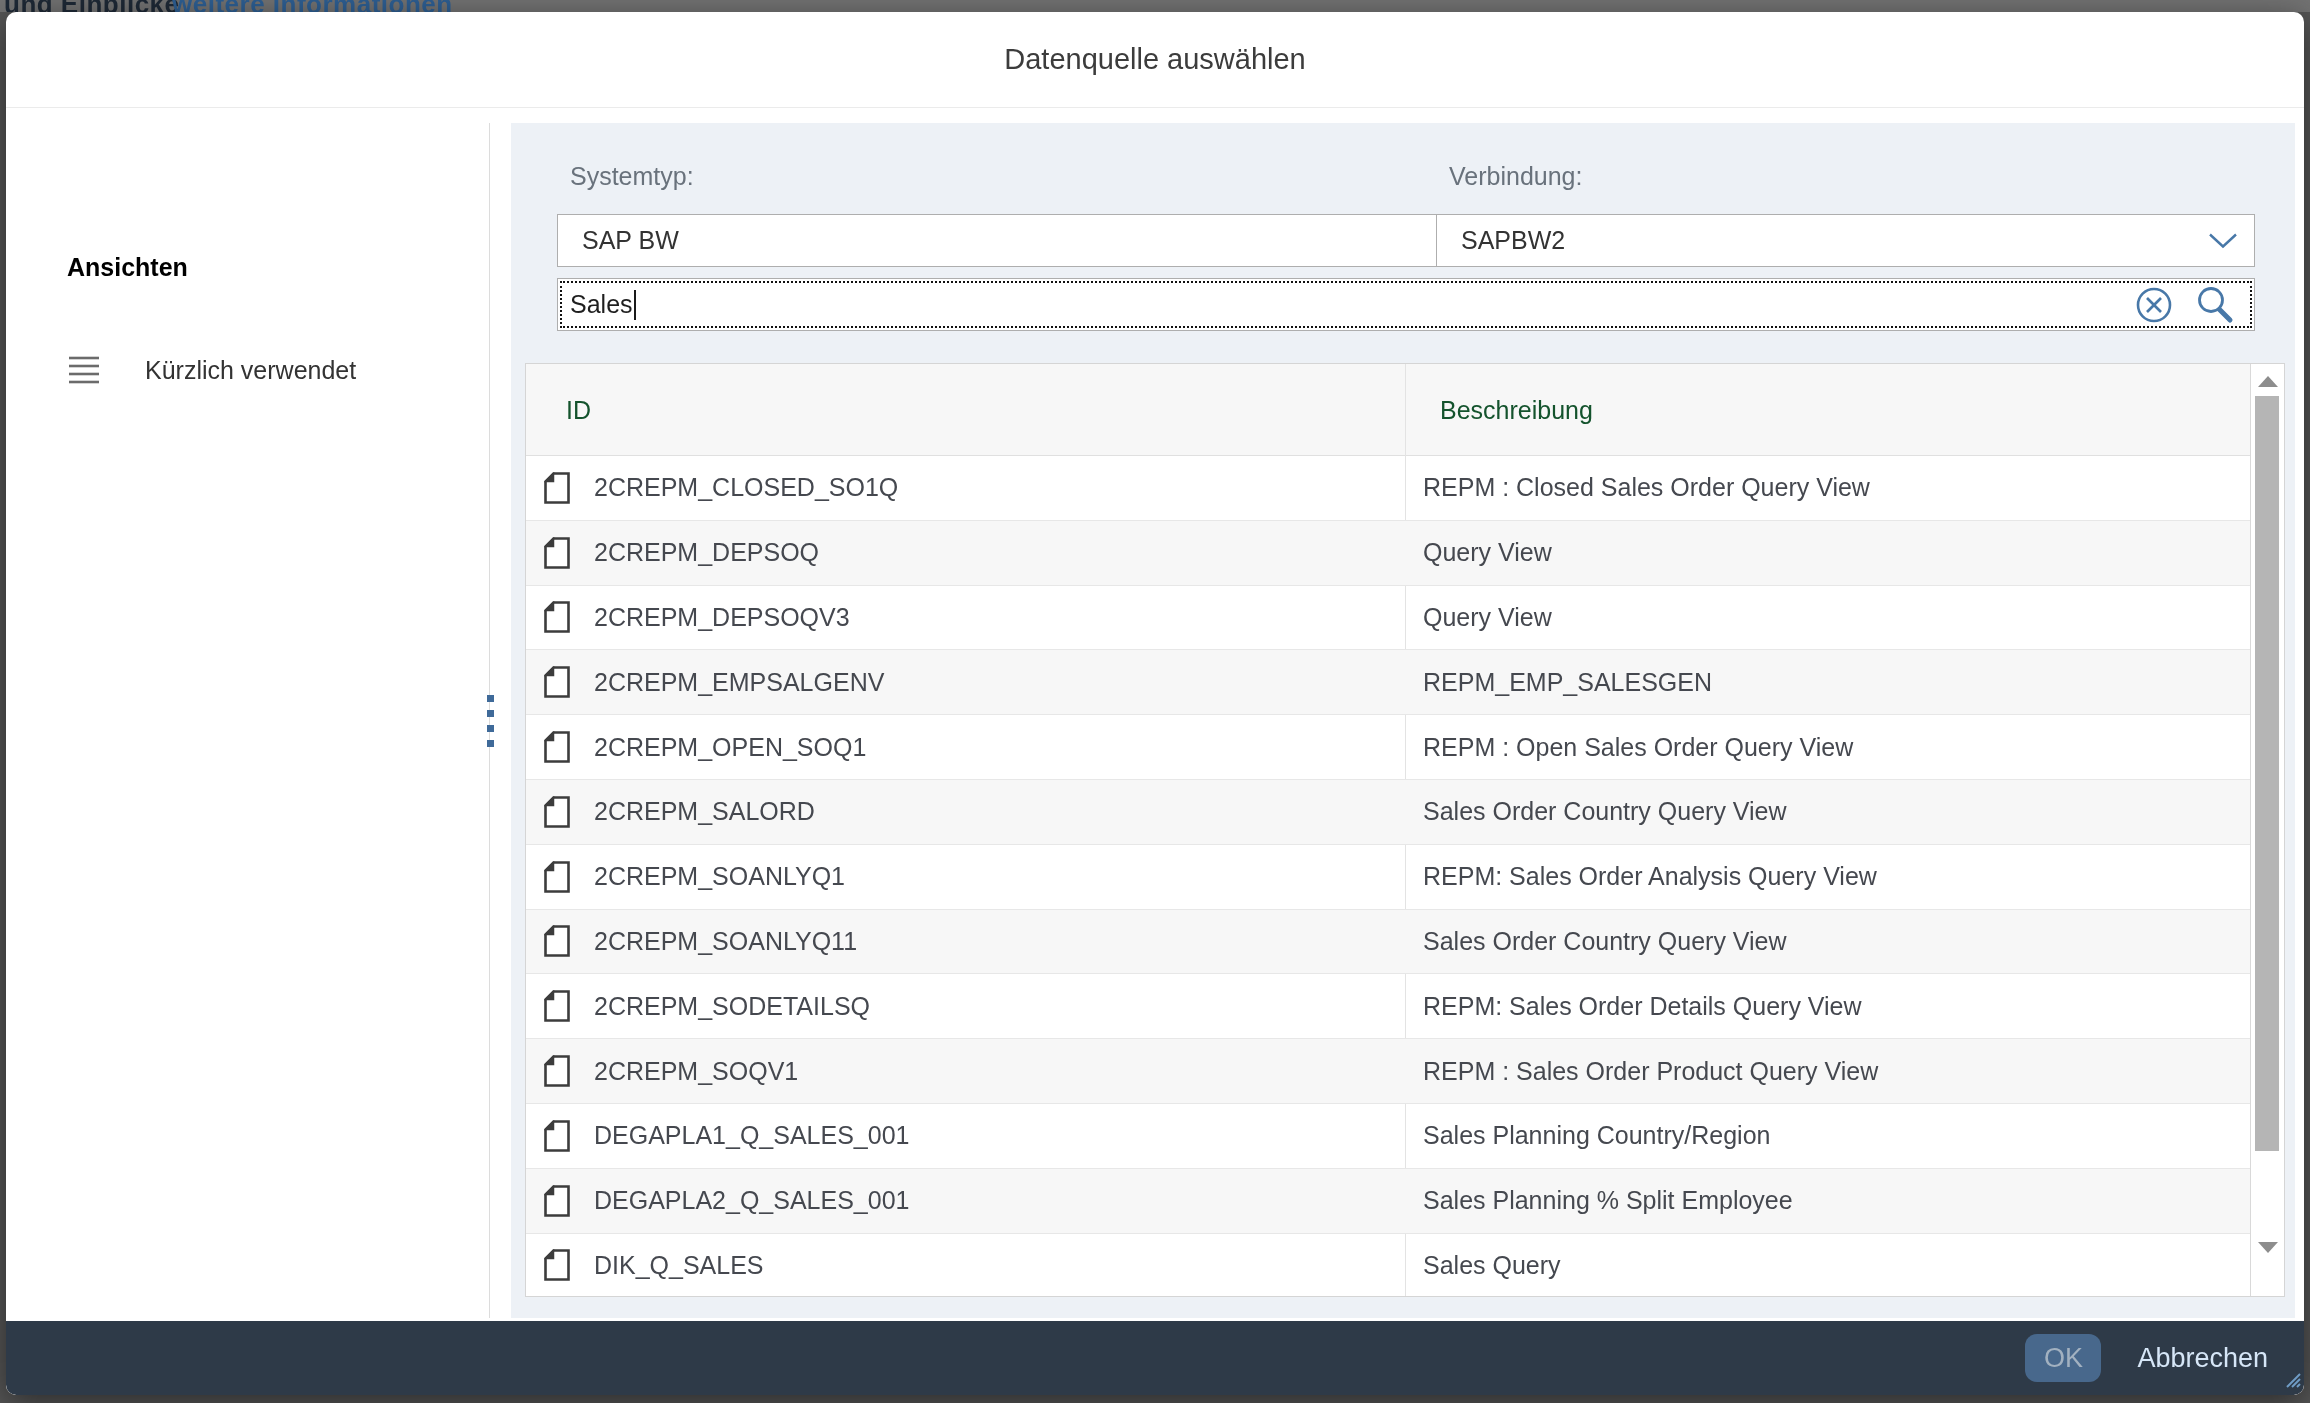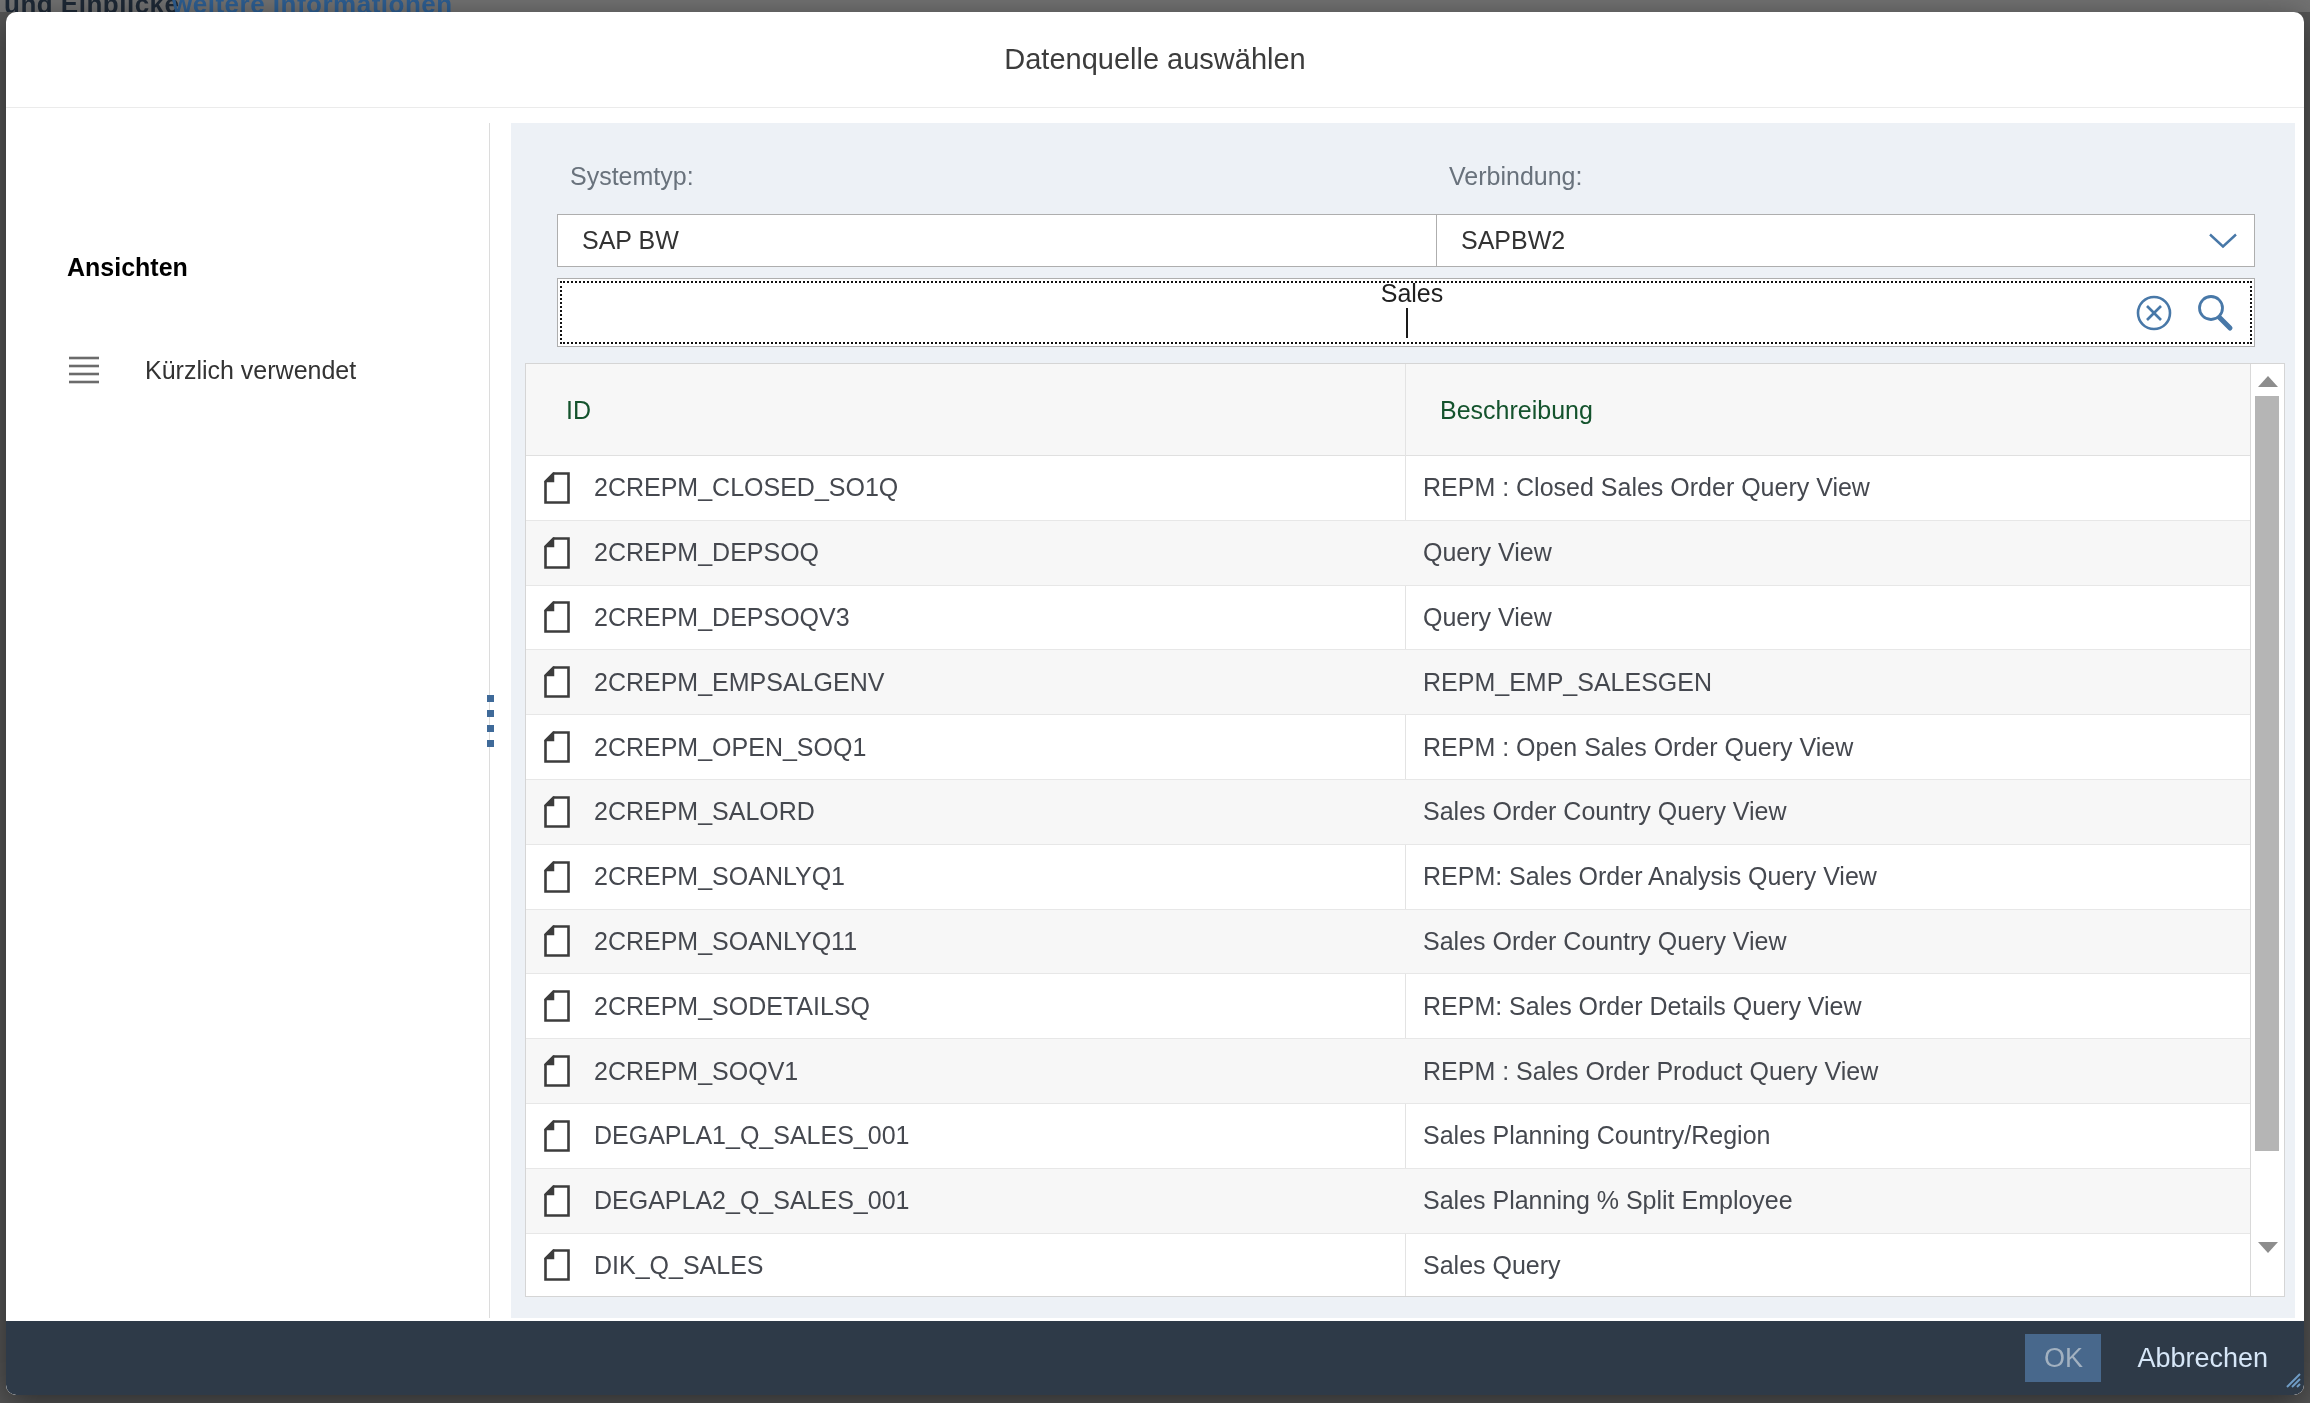--- a/index.html
+++ b/index.html
@@ -41,23 +41,23 @@
   .flabel{position:absolute;top:38px;height:30px;line-height:30px;font-size:25px;color:#69727c;}
   .lbl-systype{left:59px;}
   .lbl-conn{left:938px;}
   .selectbox{position:absolute;top:91px;height:53px;background:#ffffff;border:1px solid #aeaeae;
     box-sizing:border-box;display:flex;align-items:center;cursor:pointer;}
   .sel-systype{left:46px;width:972px;}
   .sel-conn{left:925px;width:819px;}
   .selectbox .val{margin-left:24px;font-size:25px;color:#333333;}
   .selectbox .chev{position:absolute;right:16px;top:50%;transform:translateY(-50%);display:flex;}
 
-  .searchbox{position:absolute;left:46px;top:155px;width:1698px;height:69px;background:#ffffff;
+  .searchbox{position:absolute;left:46px;top:155px;width:1698px;height:53px;background:#ffffff;
     border:1px solid #aeaeae;box-sizing:border-box;display:flex;align-items:center;
-    outline:2px dotted #111111;outline-offset:-5px;flex-direction:column;}
+    outline:2px dotted #111111;outline-offset:-5px;}
   .searchbox .text{margin-left:12px;font-size:25px;color:#1f1f1f;}
   .caret{display:inline-block;width:2px;height:30px;background:#1a1a1a;margin-left:1px;vertical-align:-6px;}
   .search-icons{position:absolute;right:20px;top:0;height:100%;display:flex;align-items:center;gap:22px;}
   .icon-btn{display:flex;align-items:center;justify-content:center;cursor:pointer;background:none;border:none;padding:0;}
 
   
   .dtable{position:absolute;left:14px;top:240px;width:1760px;height:934px;background:#ffffff;
     border:1px solid #d5d5d5;box-sizing:border-box;}
   .thead{position:absolute;left:0;top:0;right:34px;height:92px;background:#f7f7f7;border-bottom:1px solid #e0e0e0;box-sizing:border-box;}
   .th{position:absolute;top:0;height:92px;line-height:92px;font-size:25px;color:#14532d;cursor:pointer;}
@@ -75,21 +75,21 @@
   .vscroll{position:absolute;top:0;right:0;width:34px;height:100%;background:#ffffff;border-left:1px solid #d9d9d9;box-sizing:border-box;}
   .sb-up,.sb-down{position:absolute;left:50%;transform:translateX(-50%);width:0;height:0;cursor:pointer;
     border-left:10px solid transparent;border-right:10px solid transparent;}
   .sb-up{top:12px;border-bottom:11px solid #8d8d8d;}
   .sb-down{top:878px;border-top:11px solid #8d8d8d;}
   .sb-thumb{position:absolute;left:4px;top:32px;width:24px;height:755px;background:#b5b5b5;cursor:pointer;}
 
   
   .footer{position:absolute;left:0;bottom:0;width:100%;height:74px;background:#2e3a48;
     border-radius:0 0 10px 10px;display:flex;align-items:center;justify-content:flex-end;box-sizing:border-box;padding-right:28px;}
-  .btn-ok{width:76px;height:48px;background:#48688c;border:none;border-radius:0;
+  .btn-ok{width:76px;height:48px;background:#48688c;border:none;border-radius:12px;
     color:#a2b1c0;font-size:27px;font-family:inherit;cursor:pointer;margin-right:36px;}
   .btn-cancel{color:#d6e6f7;font-size:27px;cursor:pointer;margin-right:8px;}
   .resize-grip{position:absolute;right:3px;bottom:3px;cursor:nwse-resize;}
 </style>
 </head>
 <body>
 
 <div class="backdrop-strip">
   <span class="frag frag1">und Einblicke</span>
   <span class="frag frag2">weitere Informationen</span>

